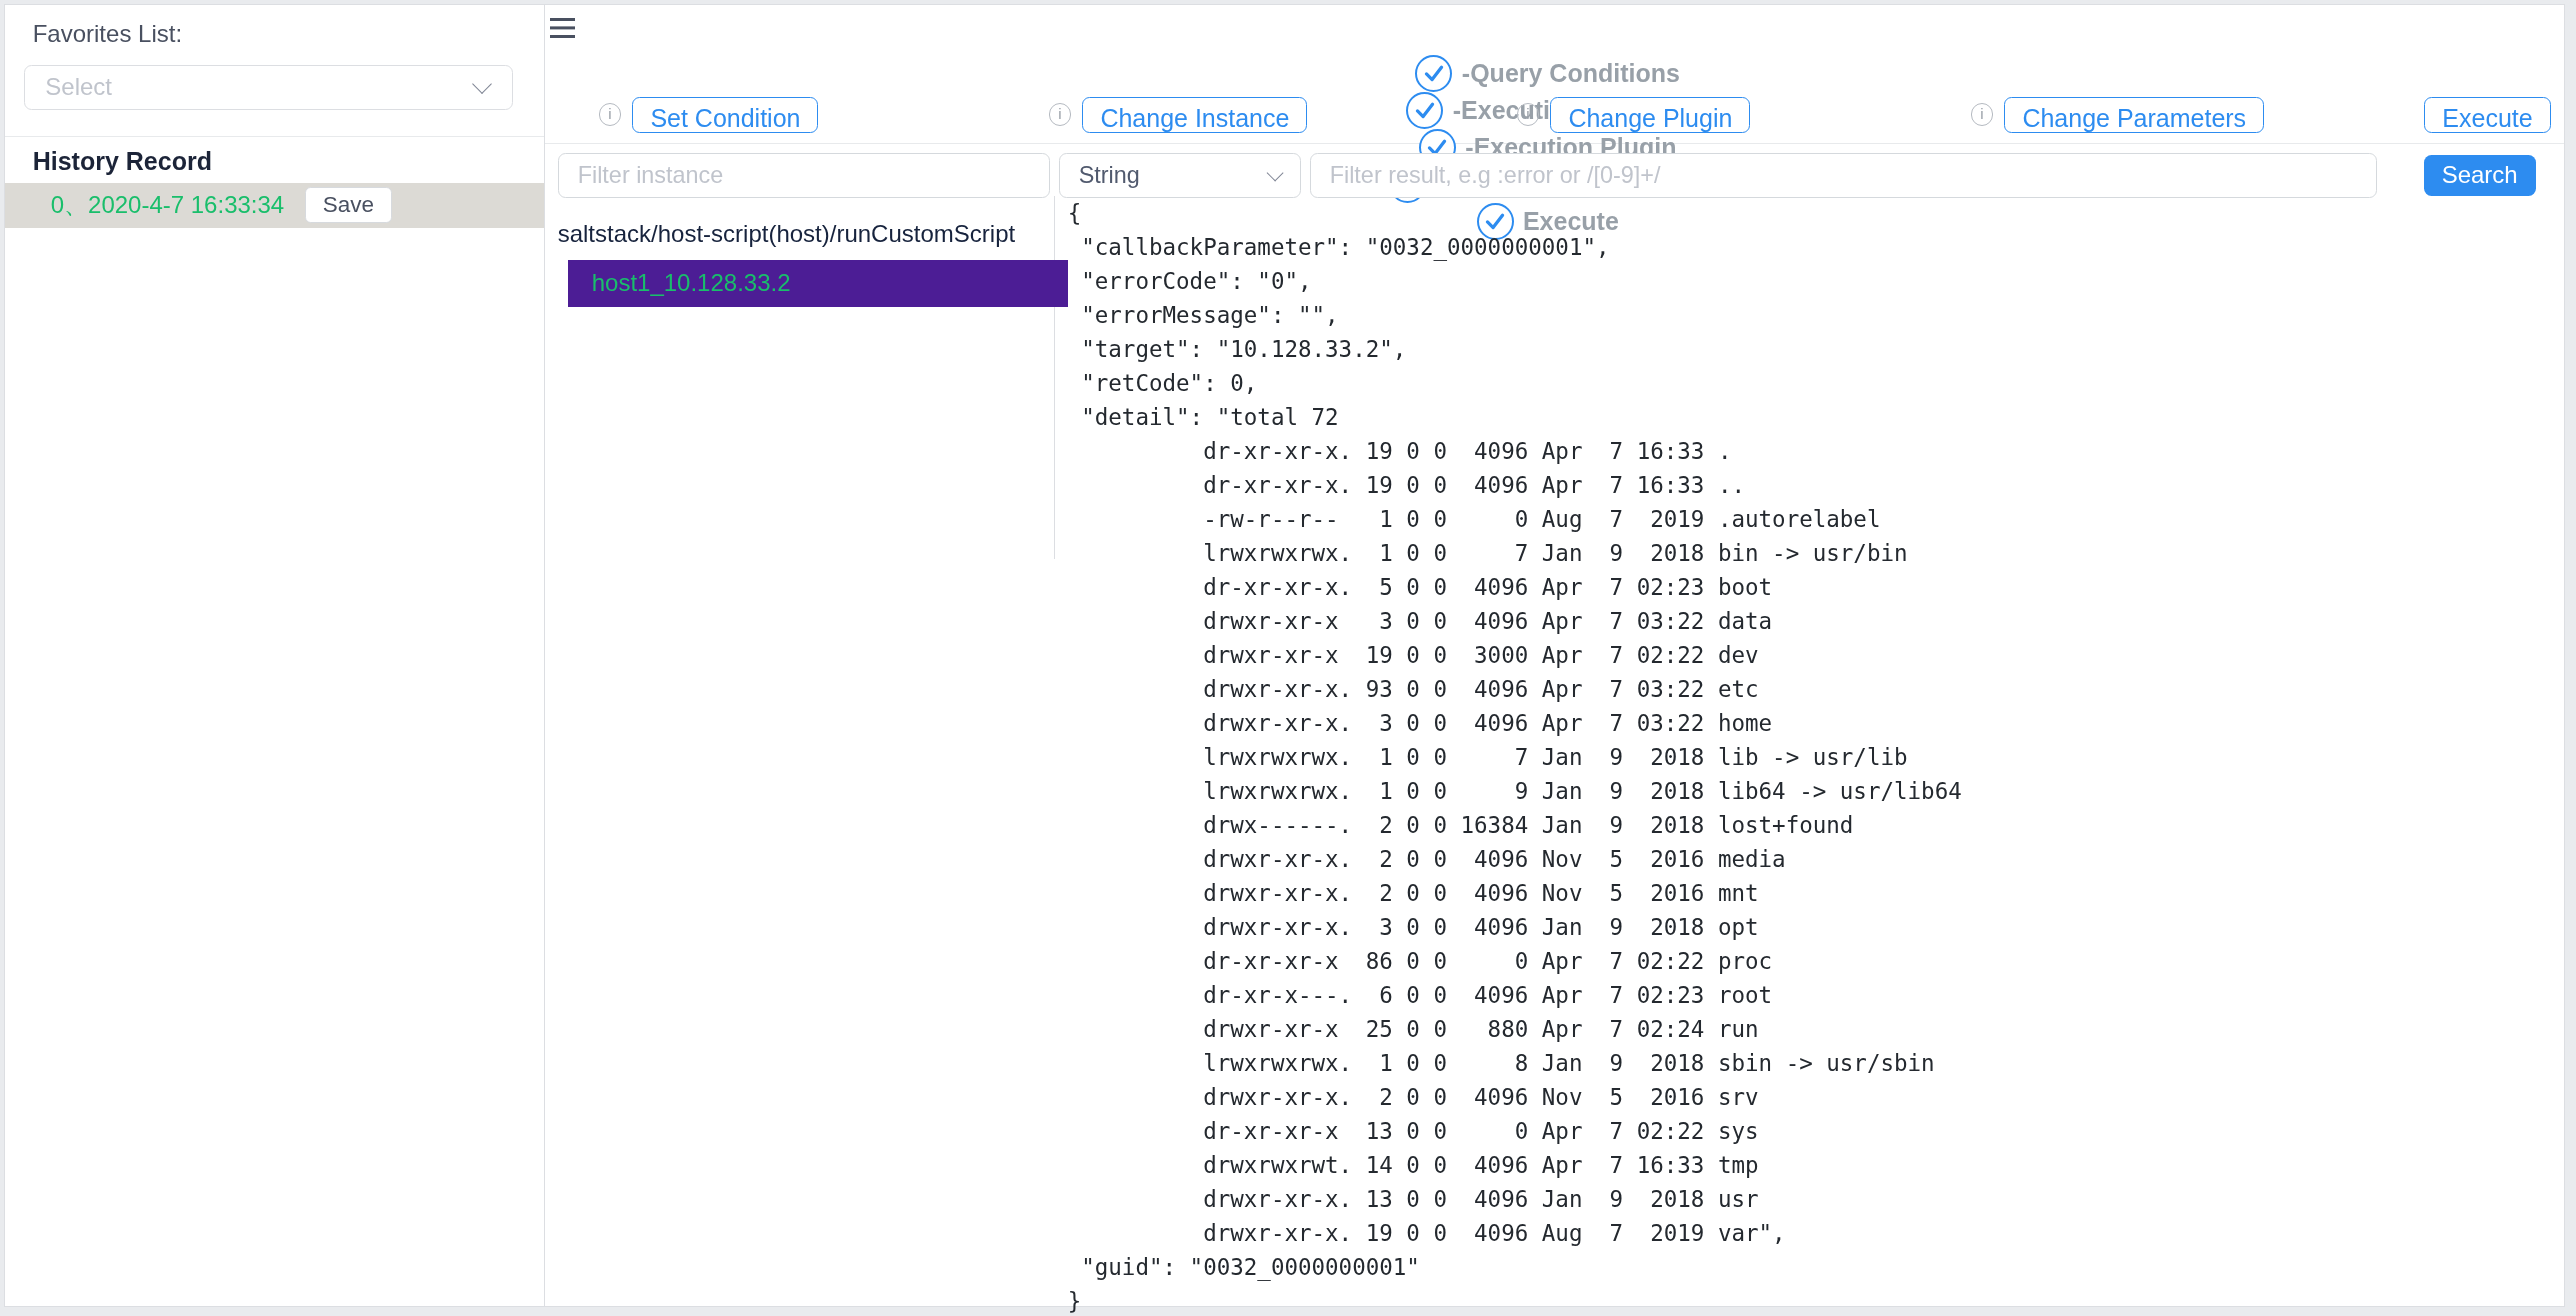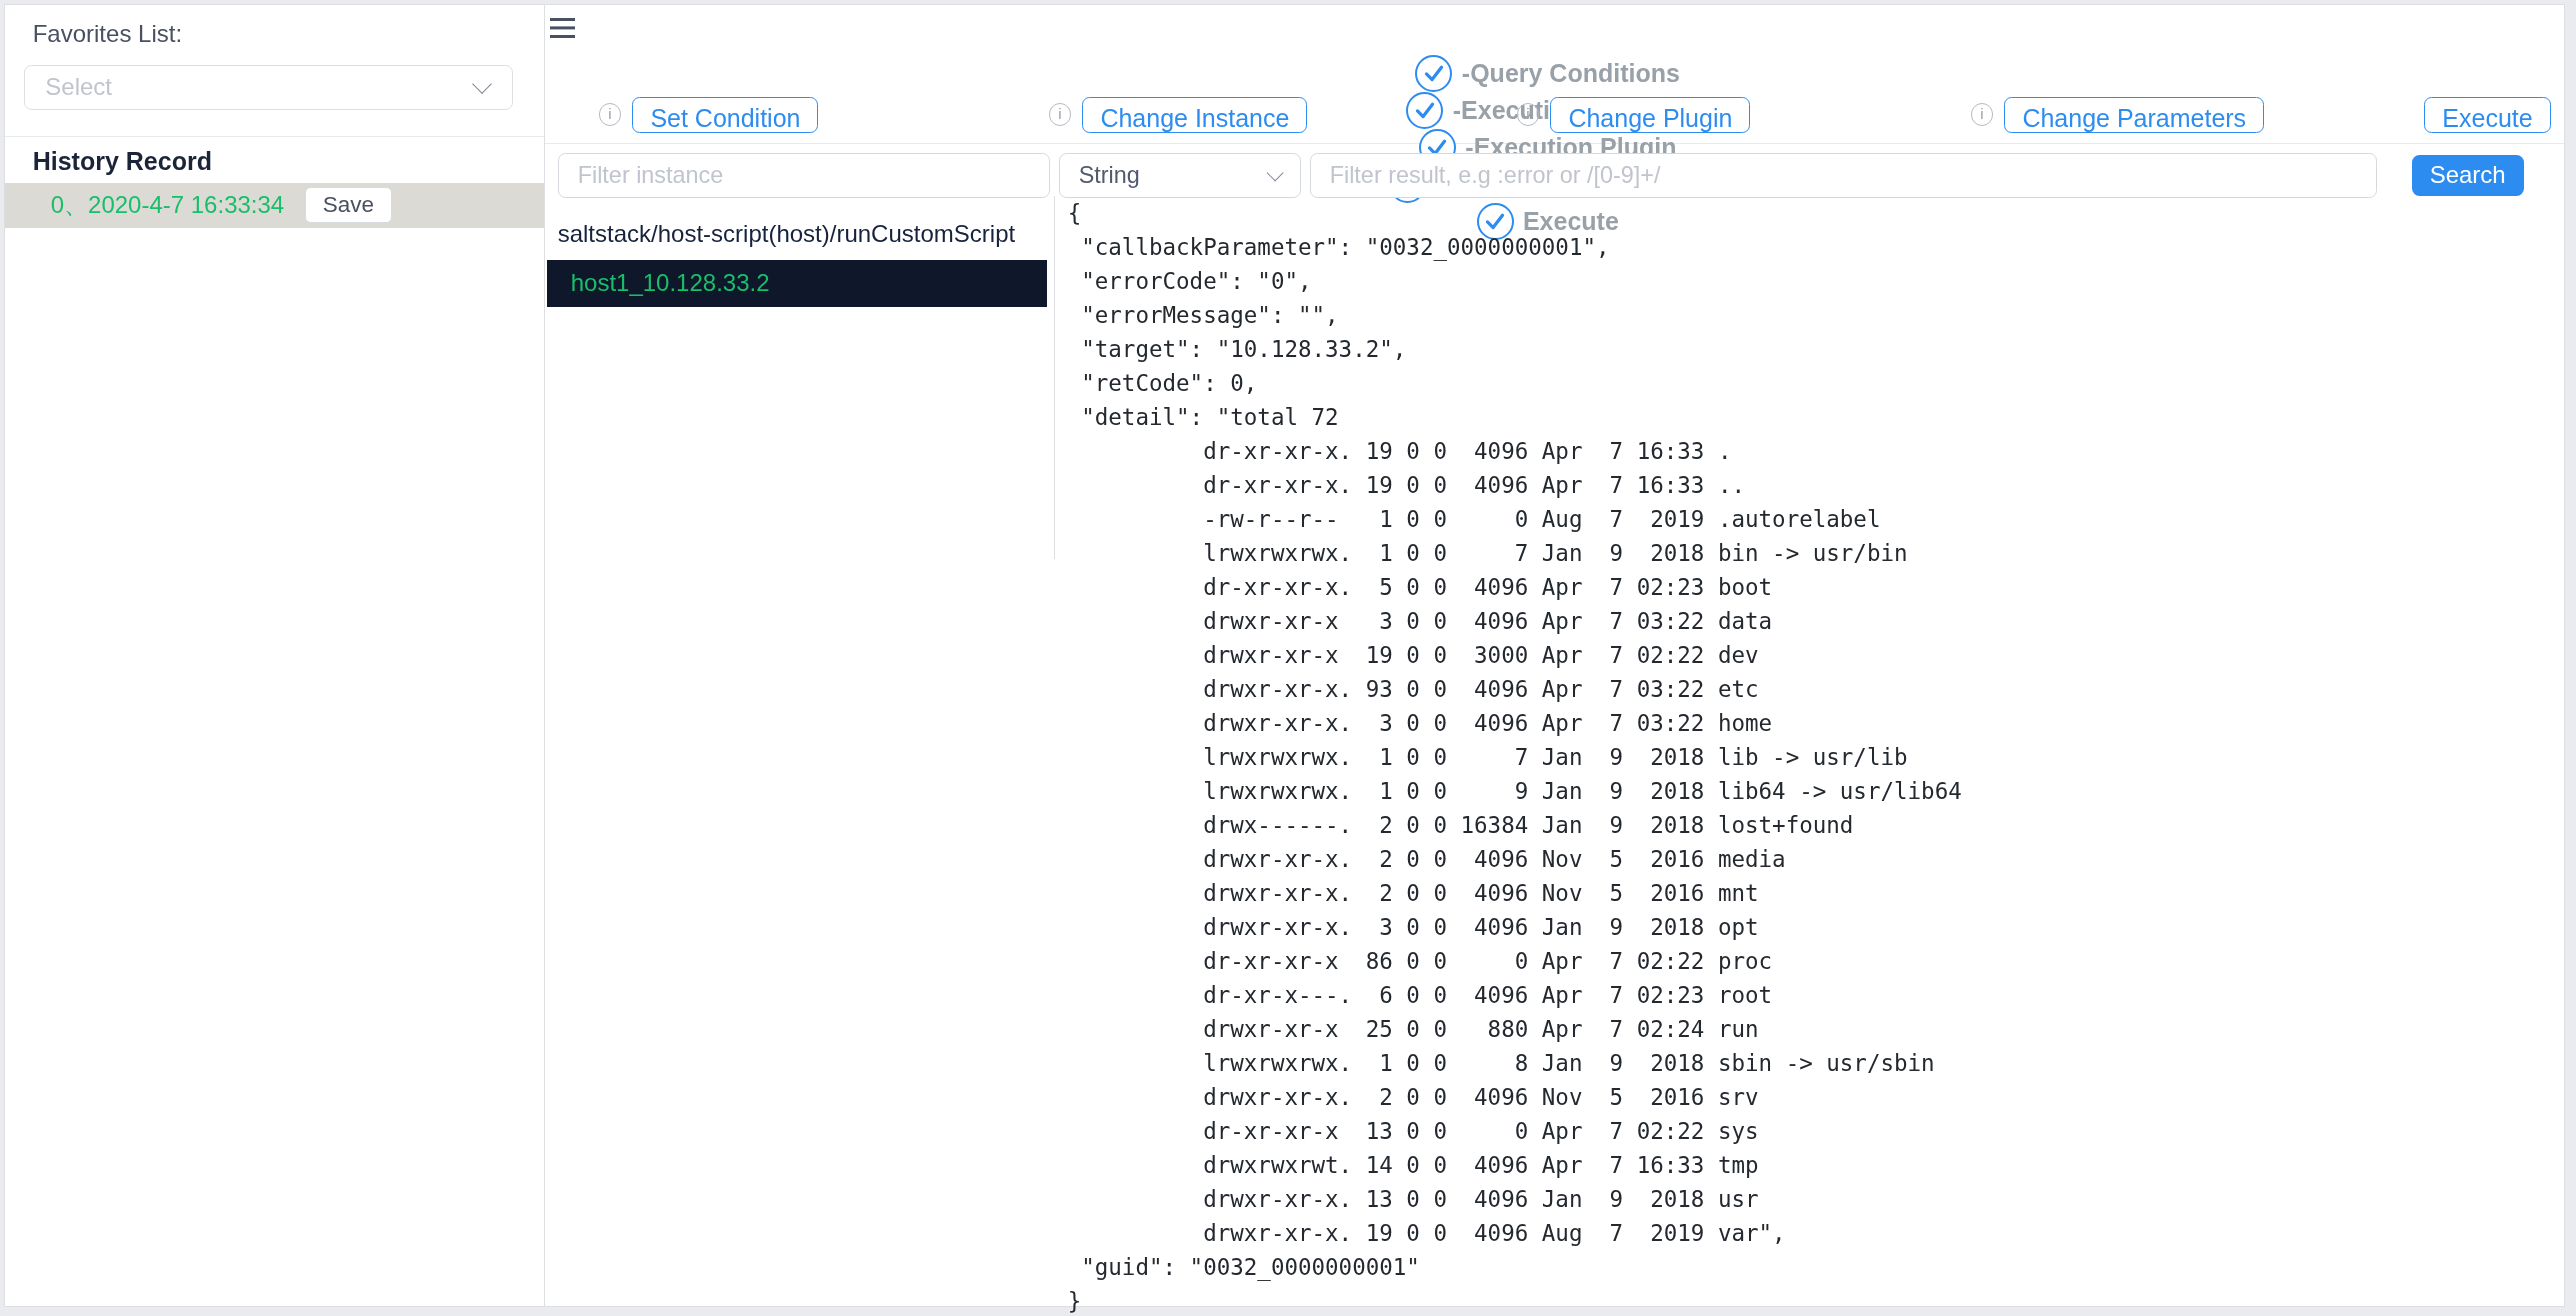--- a/index.html
+++ b/index.html
@@ -73,29 +73,29 @@
   #f-instance{left:13px;width:492px;}
   .type-select{
     position:absolute;left:514px;top:148px;width:242px;height:45px;box-sizing:border-box;
     border:0.9px solid #d5d9dd;border-radius:7.5px;background:#fff;cursor:pointer;
     display:flex;align-items:center;padding:0 41px 0 19px;
   }
   .type-select .val{font-size:23.4px;color:#515a6e;}
   .type-select .chev{right:19px;width:11.2px;height:11.2px;margin-top:-8.4px;}
   #f-result{left:765px;width:1067px;}
   .search-btn{
-    position:absolute;right:40px;top:150px;width:112px;height:41px;
+    position:absolute;right:28px;top:150px;width:112px;height:41px;
     background:#2d8cf0;border:none;border-radius:7.5px;color:#fff;font-size:24px;
     font-family:inherit;cursor:pointer;
   }
   
   .col-divider{position:absolute;left:509px;top:191px;width:0.9px;height:363px;background:#dcdee2;}
   .tree-group{position:absolute;left:13px;top:215px;font-size:24px;color:#17233d;cursor:pointer;white-space:nowrap;}
   .tree-item{
-    position:absolute;left:2px;top:255px;width:500px;height:47px;background:#0f172a;
+    position:absolute;left:23px;top:255px;width:500px;height:47px;background:#4c1d95;
     display:flex;align-items:center;padding-left:24px;box-sizing:border-box;cursor:pointer;
   }
   .tree-item span{color:#19be6b;font-size:24px;}
   
   .result-pre{
     position:absolute;left:523px;top:191px;margin:0;
     font-family:"DejaVu Sans Mono",monospace;font-size:22.5px;line-height:34px;
     color:#24292f;white-space:pre;
   }
 </style>

